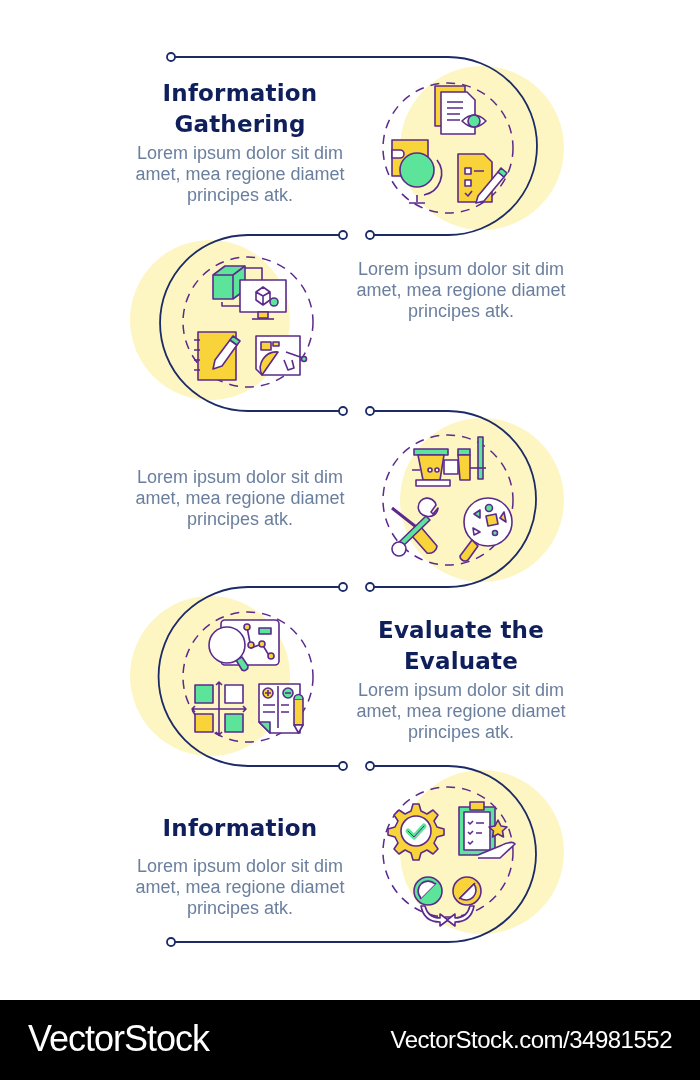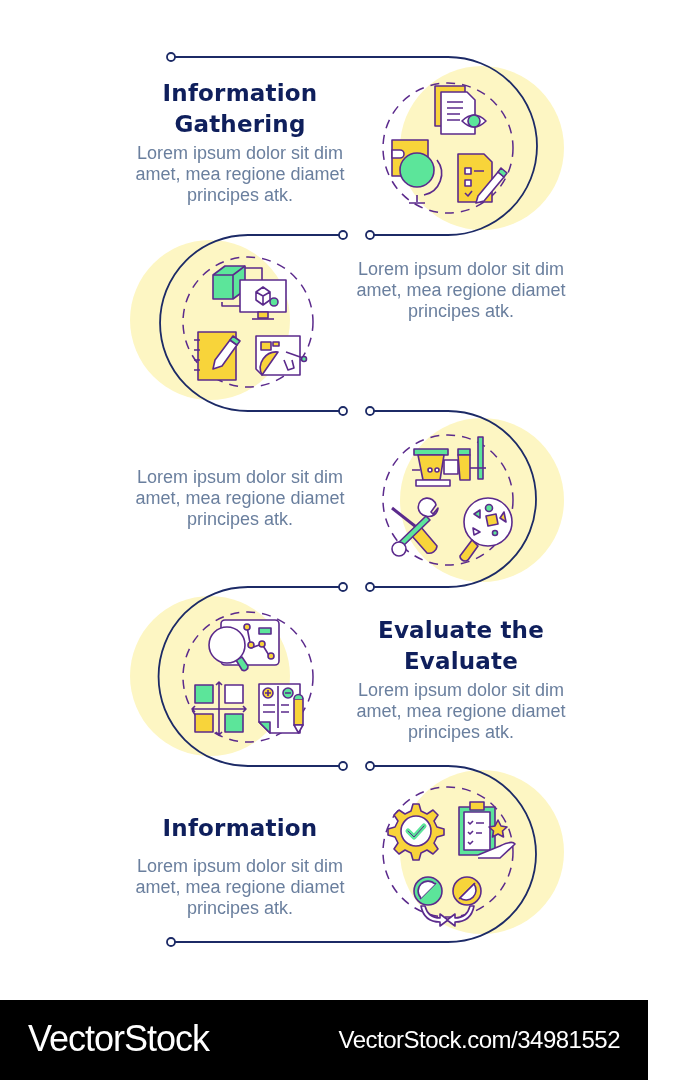--- a/index.html
+++ b/index.html
@@ -1,21 +1,21 @@
 <!DOCTYPE html>
 <html><head>
 <meta charset="utf-8">
 <style>
   html, body { margin:0; padding:0; }
   body { width:700px; height:1080px; background:#ffffff; position:relative; overflow:hidden; font-family:"Liberation Sans", sans-serif; }
   #canvas { position:absolute; left:0; top:0; width:700px; height:1000px; }
   .step-text { position:absolute; width:240px; text-align:center; }
   .step-title { color:#0f1f5c; font-family:"DejaVu Sans", sans-serif; font-weight:bold; font-size:23px; line-height:31px; letter-spacing:0.2px; }
   .step-desc { color:#6a7f9e; font-family:"Liberation Sans", sans-serif; font-size:18px; line-height:21px; margin-top:3px; }
-  #footer { position:absolute; left:0; top:1000px; width:648px; height:80px; background:#000000; color:#ffffff; }
+  #footer { position:absolute; left:0; top:1000px; width:700px; height:80px; background:#000000; color:#ffffff; }
   #footer .brand { position:absolute; left:28px; top:18px; font-family:"Liberation Sans", sans-serif; font-size:36px; letter-spacing:-1px; }
   #footer .url { position:absolute; right:28px; top:26px; font-family:"Liberation Sans", sans-serif; font-size:24px; letter-spacing:-0.5px; }
 </style>
 </head>
 <body>
 
 <svg id="canvas" viewBox="0 0 700 1000" xmlns="http://www.w3.org/2000/svg">
 
   <circle cx="482" cy="148" r="82" fill="#fdf6c3"></circle>
   <circle cx="210" cy="320" r="80" fill="#fdf6c3"></circle>

